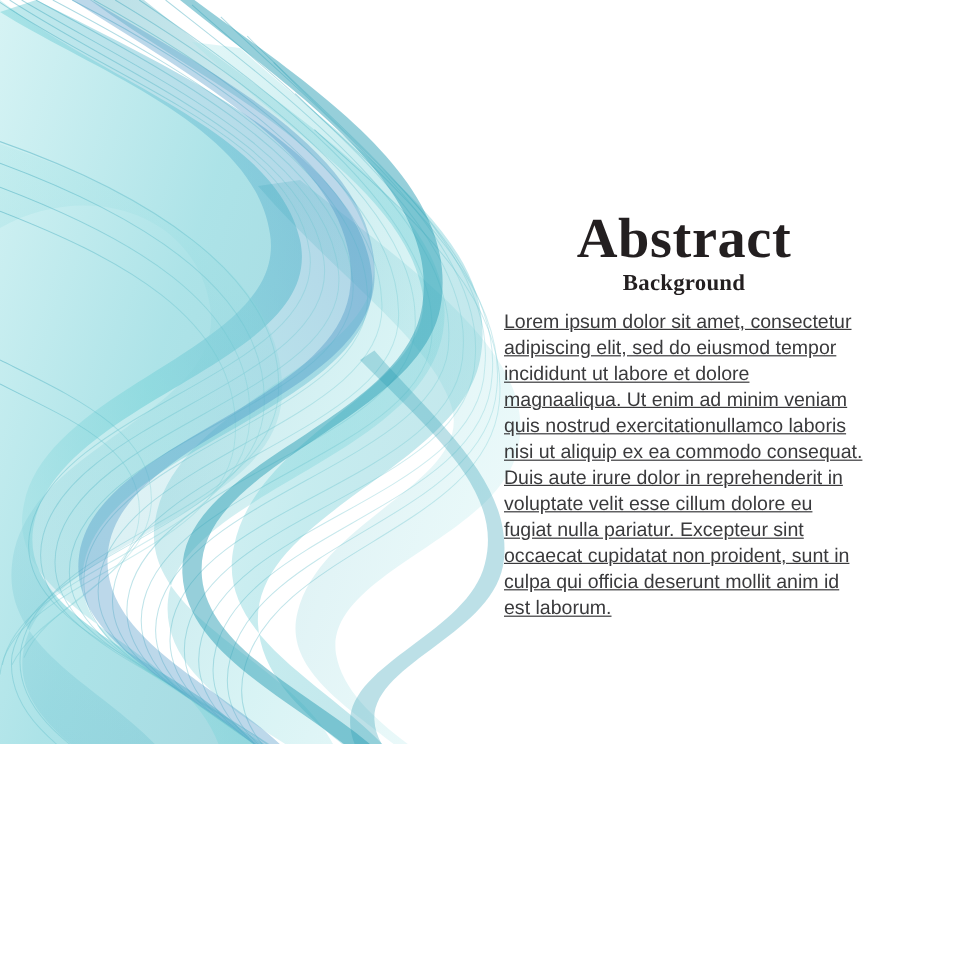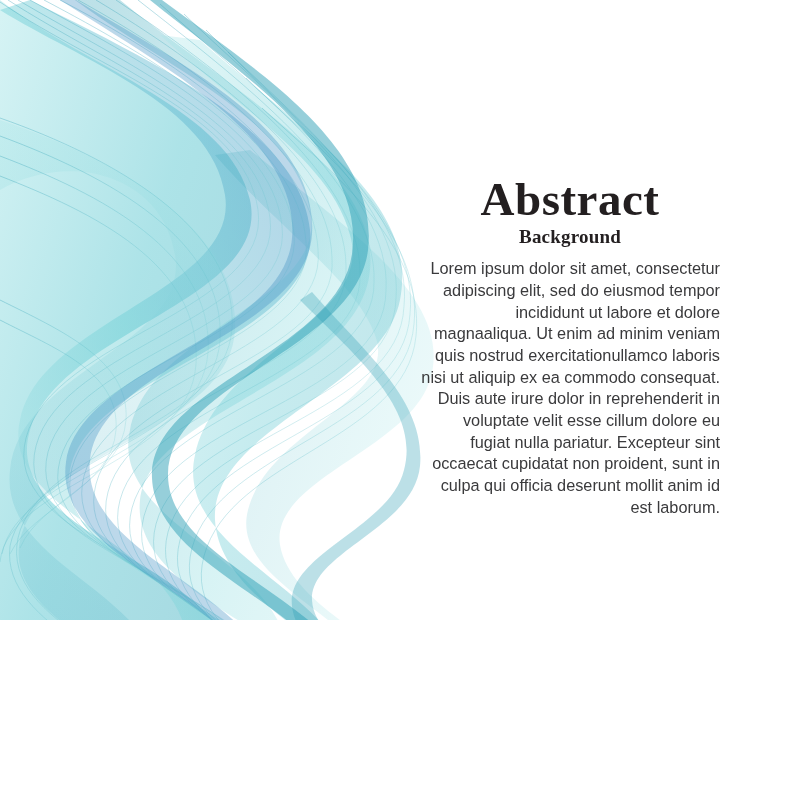--- a/index.html
+++ b/index.html
@@ -43,21 +43,22 @@
     color: #231f20;
     margin: 0 0 10px 0;
     letter-spacing: 0.2px;
   }
   .body-copy {
     font-family: "Liberation Sans", sans-serif;
     font-size: 16.3px;
     line-height: 1.33;
     color: #3a3a3c;
     margin: 0;
-    text-align: right;
+    text-align: left;
+    text-decoration: underline;
   }
 </style>
 </head>
 <body>
 
 <div class="canvas">
 
   <svg class="art-layer" viewBox="0 0 800 800" preserveAspectRatio="none" xmlns="http://www.w3.org/2000/svg">
     <defs>
       <linearGradient id="g1" x1="0" y1="0" x2="1" y2="1">

